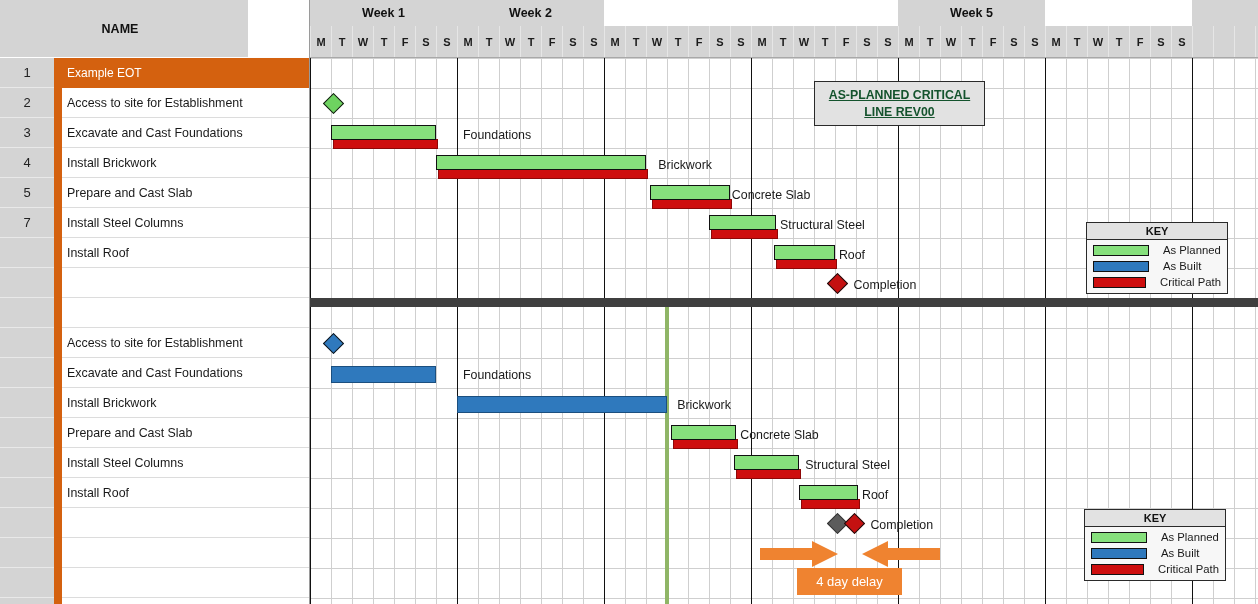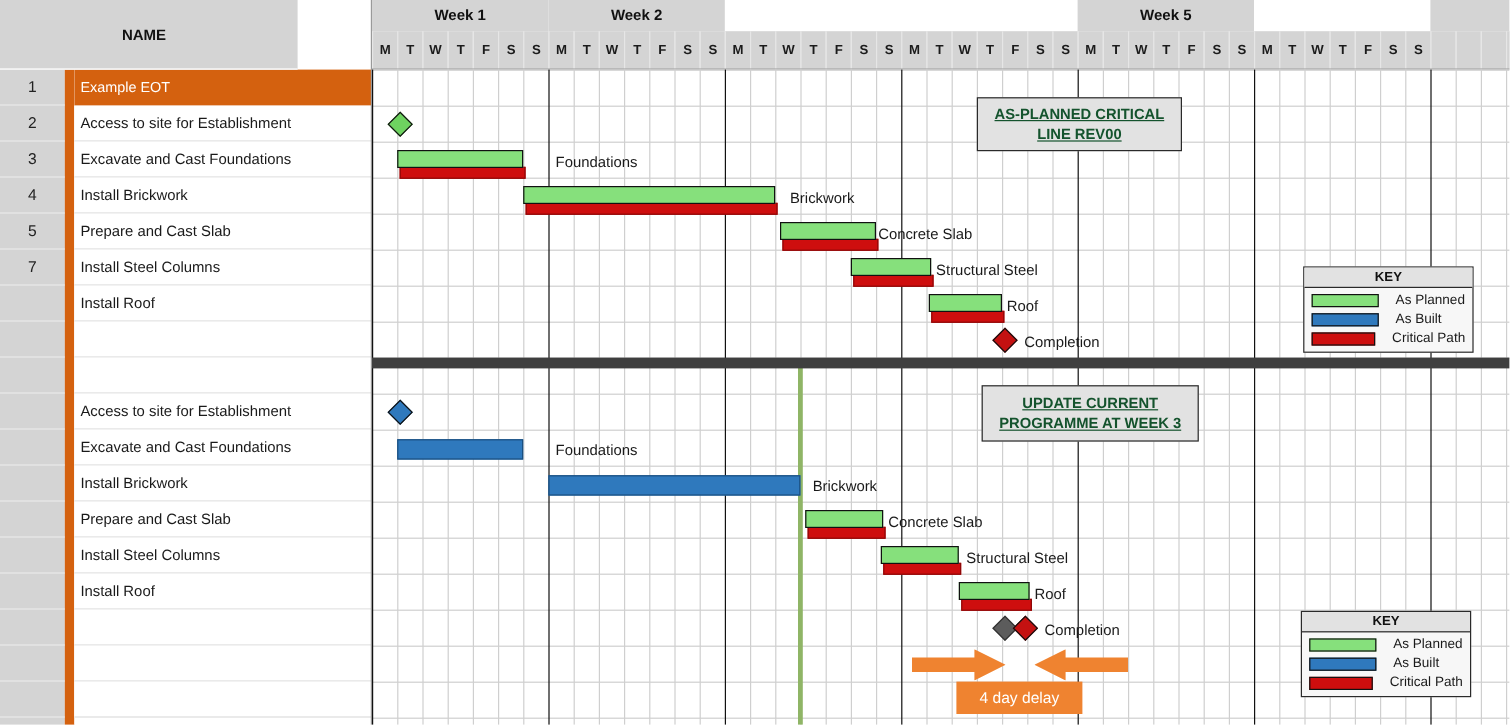--- a/index.html
+++ b/index.html
@@ -436,24 +436,20 @@
       <div class="milestone ms-gray" style="left: 520.1px; top: 516px;"></div>
       <div class="milestone ms-red" style="left: 536.9px; top: 516px;"></div>
       <div class="bar-label" style="left: 560.4px; top: 519px;">Completion</div>
     </div>
 
   <div class="callout" style="left:814px; top:81px; width:171px; height:45px;">
     <span>AS-PLANNED CRITICAL</span>
     <span>LINE REV00</span>
   </div>
 
-  <div class="callout" style="left:818px; top:321px; width:181px; height:47px;">
-    <span>UPDATE CURRENT</span>
-    <span>PROGRAMME AT WEEK 3</span>
-  </div>
 
   <div class="key-box" style="left:1086px; top:222px; width:142px; height:72px;">
     <div class="key-title">KEY</div>
     <div class="key-row">
       <div class="key-swatch" style="background:#86e07c"></div>
       <div class="key-label">As Planned</div>
     </div>
     <div class="key-row">
       <div class="key-swatch" style="background:#2f79bd"></div>
       <div class="key-label">As Built</div>

